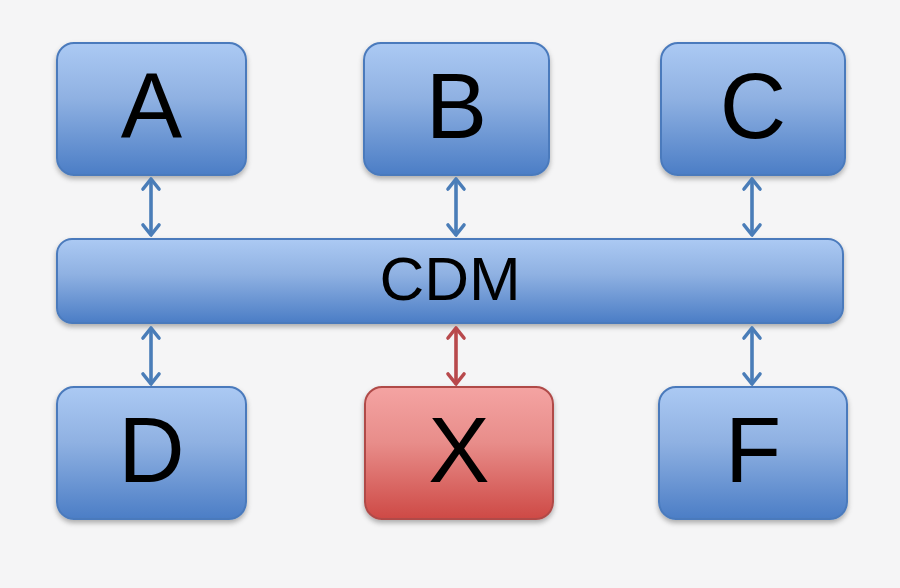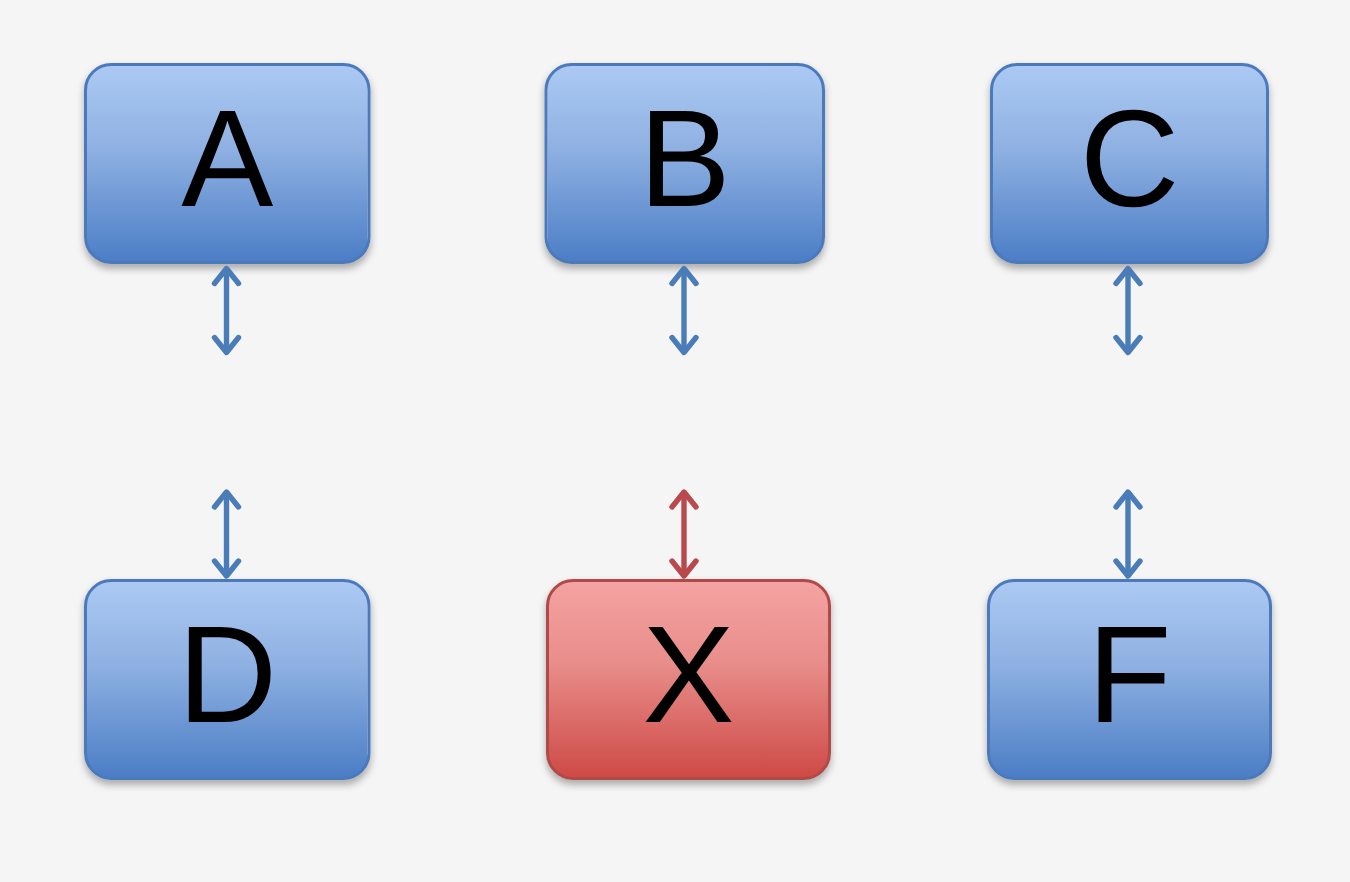--- a/index.html
+++ b/index.html
@@ -114,20 +114,23 @@
     <line x1="13" y1="4" x2="13" y2="58"></line>
     <path d="M5,13 L13,3 L21,13"></path>
     <path d="M5,49 L13,59 L21,49"></path>
   </svg>
   <svg id="arrow-c" class="arrow arrow-blue" width="26" height="62" viewBox="0 0 26 62">
     <line x1="13" y1="4" x2="13" y2="58"></line>
     <path d="M5,13 L13,3 L21,13"></path>
     <path d="M5,49 L13,59 L21,49"></path>
   </svg>
 
+  <div class="bus">
+    <span class="bus-label">CDM</span>
+  </div>
 
   <svg id="arrow-d" class="arrow arrow-blue" width="26" height="62" viewBox="0 0 26 62">
     <line x1="13" y1="4" x2="13" y2="58"></line>
     <path d="M5,13 L13,3 L21,13"></path>
     <path d="M5,49 L13,59 L21,49"></path>
   </svg>
   <svg id="arrow-x" class="arrow arrow-red" width="26" height="62" viewBox="0 0 26 62">
     <line x1="13" y1="4" x2="13" y2="58"></line>
     <path d="M5,13 L13,3 L21,13"></path>
     <path d="M5,49 L13,59 L21,49"></path>

